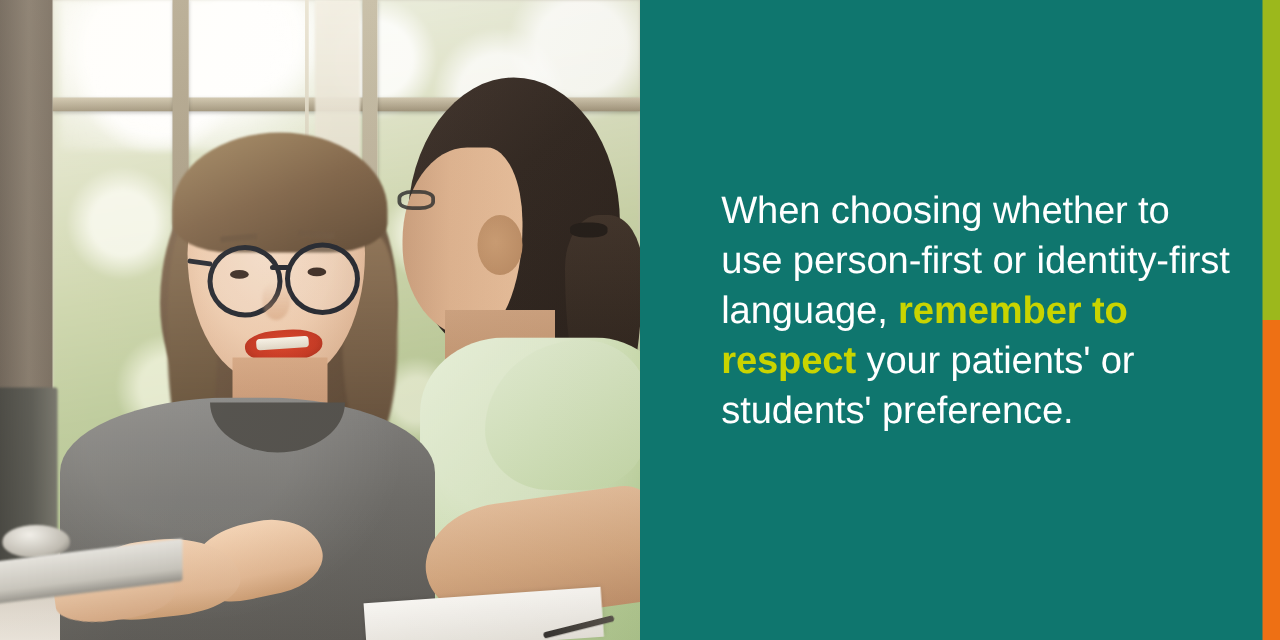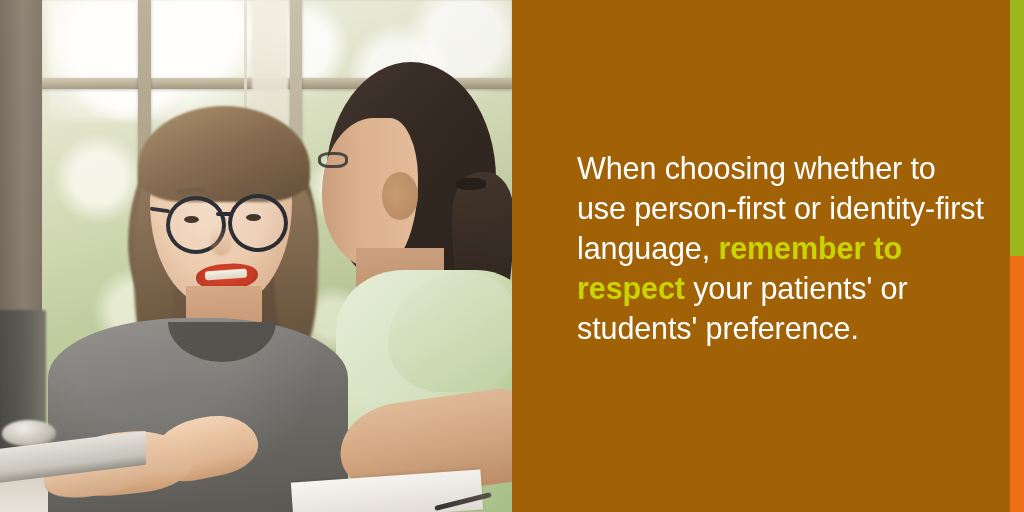--- a/index.html
+++ b/index.html
@@ -529,21 +529,21 @@
       <div class="mouse"></div>
       <div class="keyboard"></div>
       <div class="notebook"></div>
       <div class="pen"></div>
 
       <div class="photo-warm"></div>
       <div class="photo-soft"></div>
     </div>
   </div>
 
-  <div class="text-panel" style="background: #a16207;">
+  <div class="text-panel" style="background: #0f766e;">
     <p class="quote" style="color: rgb(255, 255, 255);"><span>When choosing whether to use person-first or identity-first language, </span><span class="accent" style="color: rgb(201, 212, 0);">remember to respect</span><span> your patients' or students' preference.</span></p>
   </div>
 
   <div class="accent-bars" style="width: 14px;">
     <div class="accent-bar-top" style="background: rgb(156, 184, 28); height: 256px; width: 14px;"></div>
     <div class="accent-bar-bottom" style="background: rgb(238, 112, 20); top: 256px; height: 256px; width: 14px;"></div>
   </div>
 
 </div>
 

